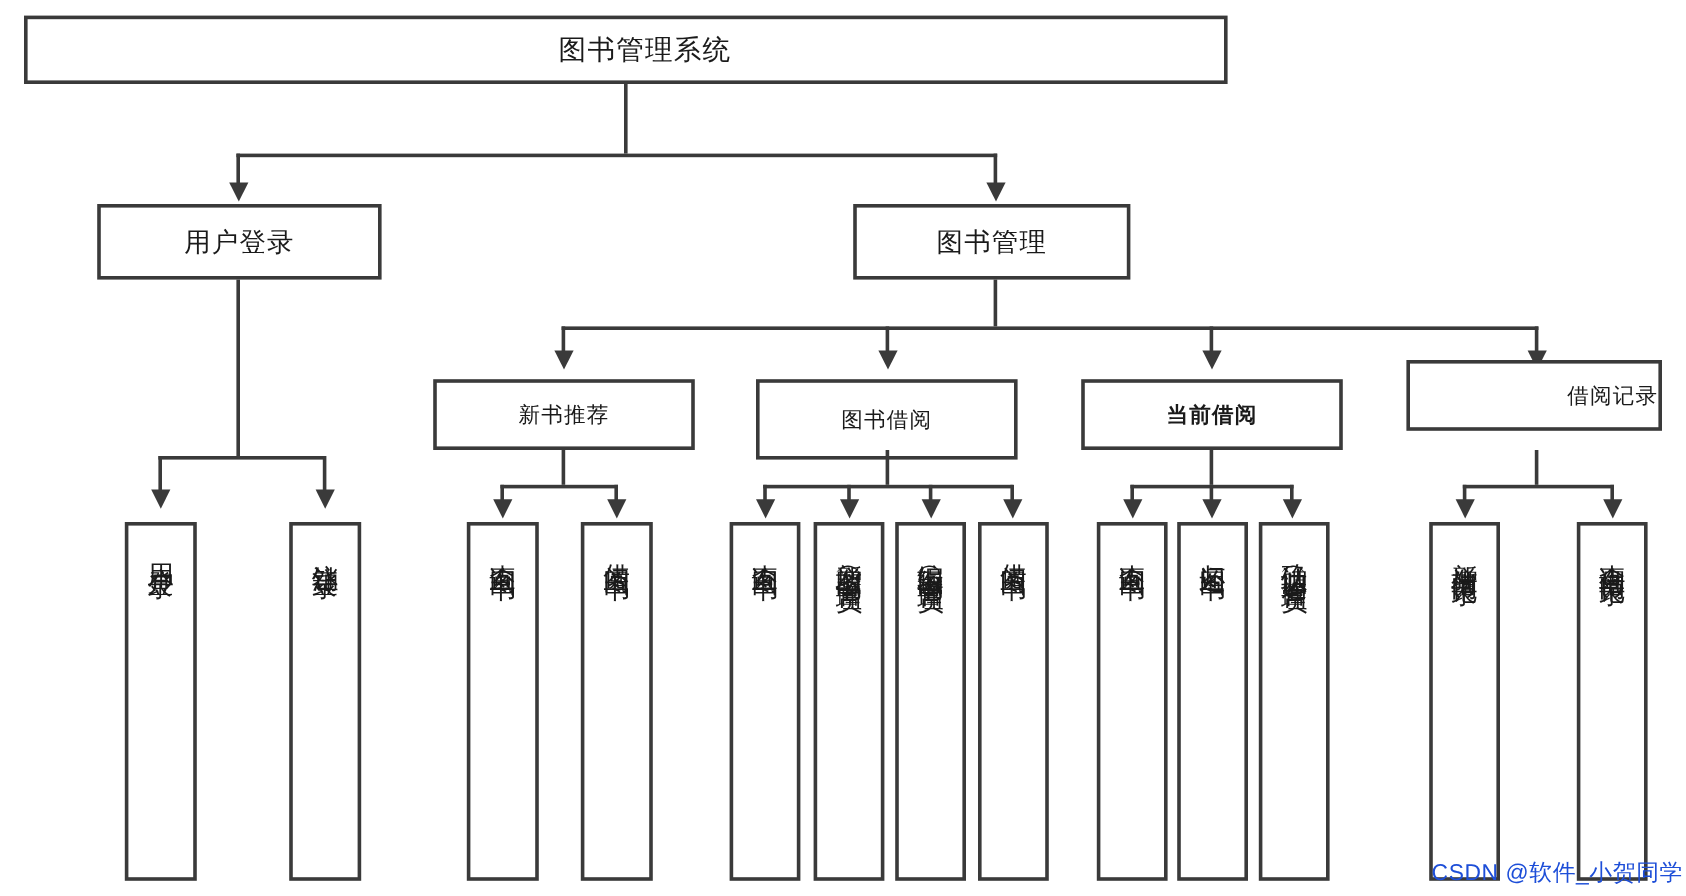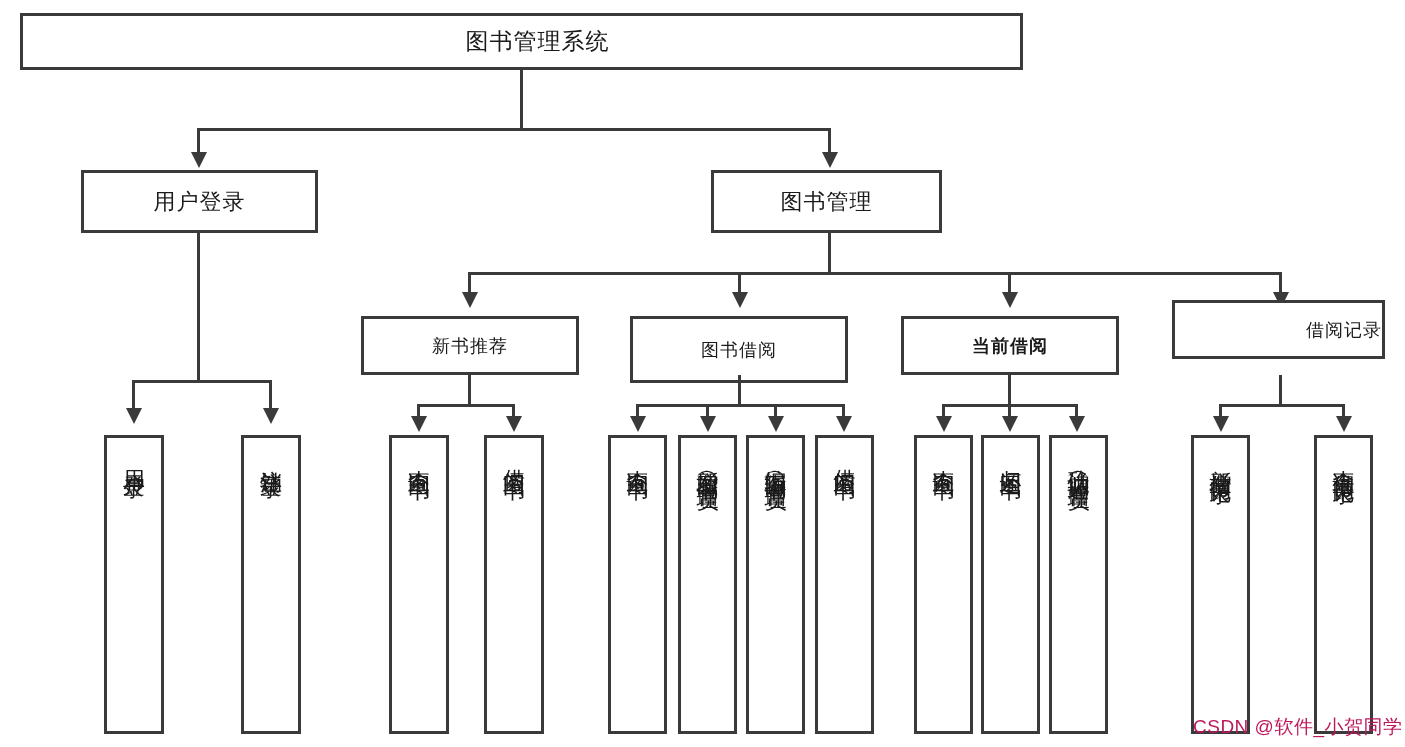--- a/index.html
+++ b/index.html
@@ -65,21 +65,21 @@
     position: absolute;
     width: 0;
     height: 0;
     border-left: 8px solid transparent;
     border-right: 8px solid transparent;
     border-top: 16px solid #3a3a3a;
   }
   .watermark {
     position: absolute;
     font-size: 19px;
-    color: #be185d;
+    color: #1d4ed8;
     white-space: nowrap;
     letter-spacing: 0.5px;
   }
 </style>
 </head>
 <body>
 
 <div id="canvas">
 
   <div class="node node-root" style="left:20px; top:13px; width:1003px; height:57px;">

